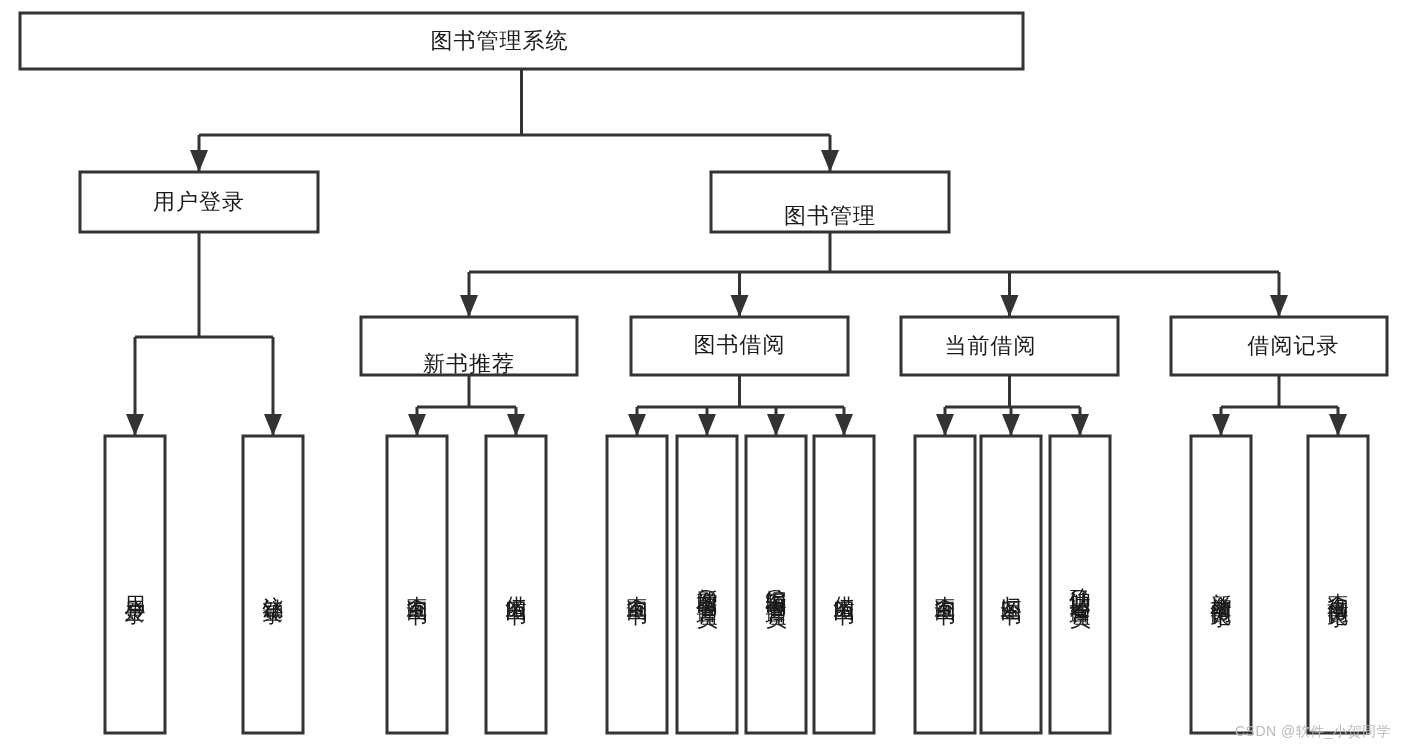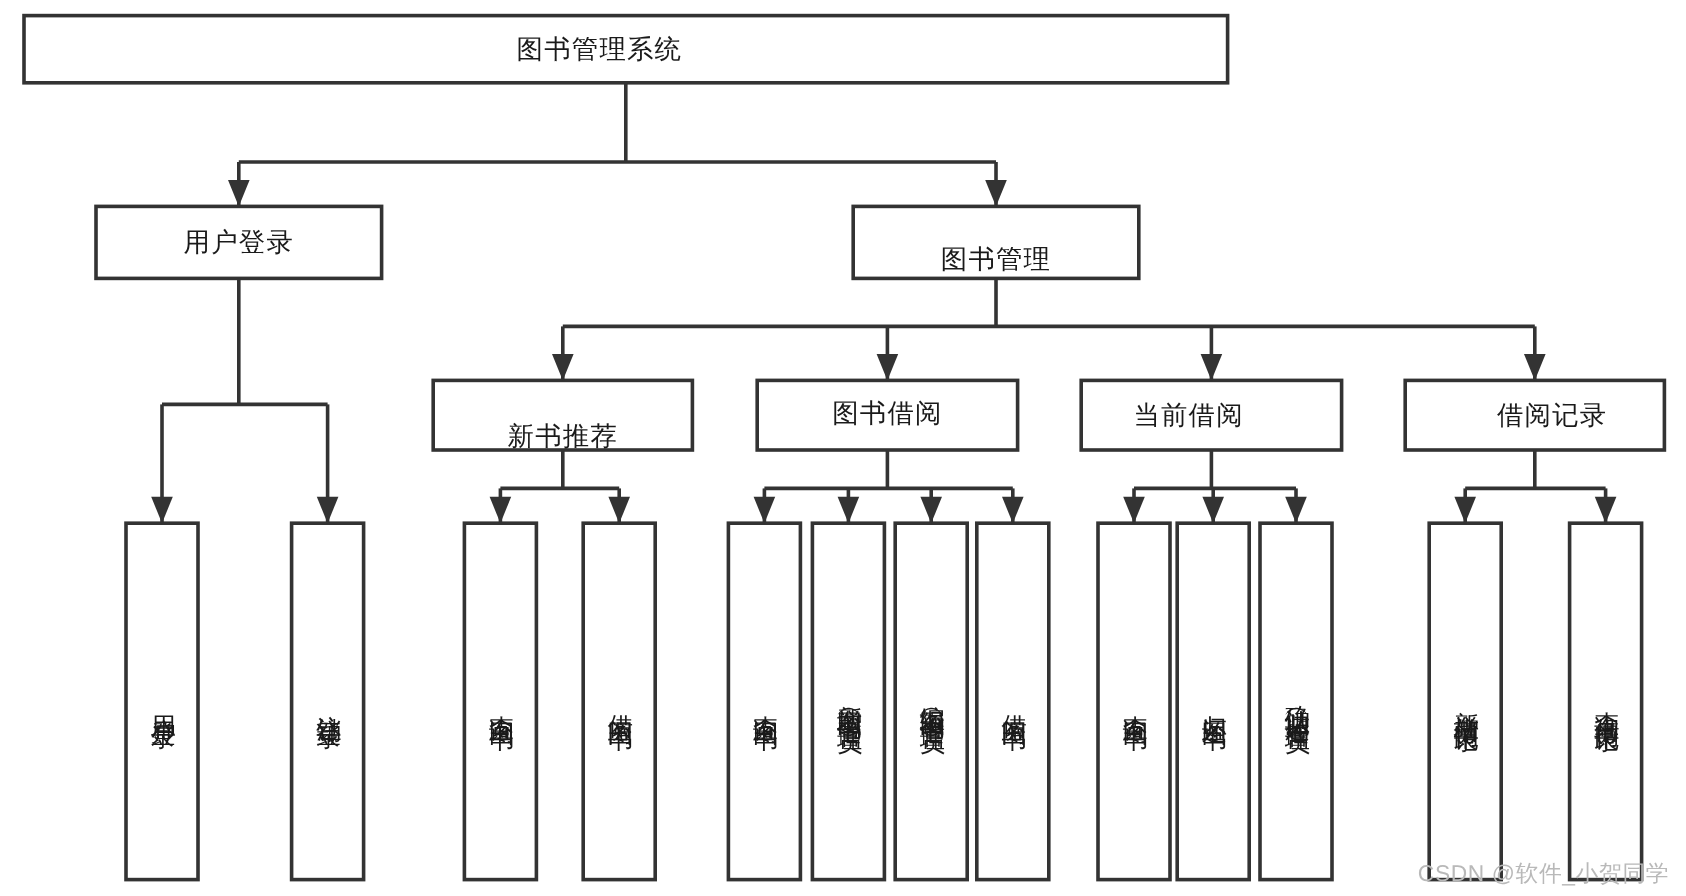--- a/index.html
+++ b/index.html
@@ -62,21 +62,21 @@
     text-orientation: upright;
     font-size: 21px;
     letter-spacing: 3px;
     line-height: 1.05;
     text-align: center;
   }
   .watermark {
     position: absolute;
     right: 14px;
     bottom: 6px;
-    font-size: 19px;
+    font-size: 14px;
     color: #b9b9b9;
     font-family: "Liberation Sans", "DejaVu Sans", sans-serif;
     white-space: nowrap;
     letter-spacing: 0.5px;
   }
 </style>
 </head>
 <body>
 
 <div id="diagram-root">

